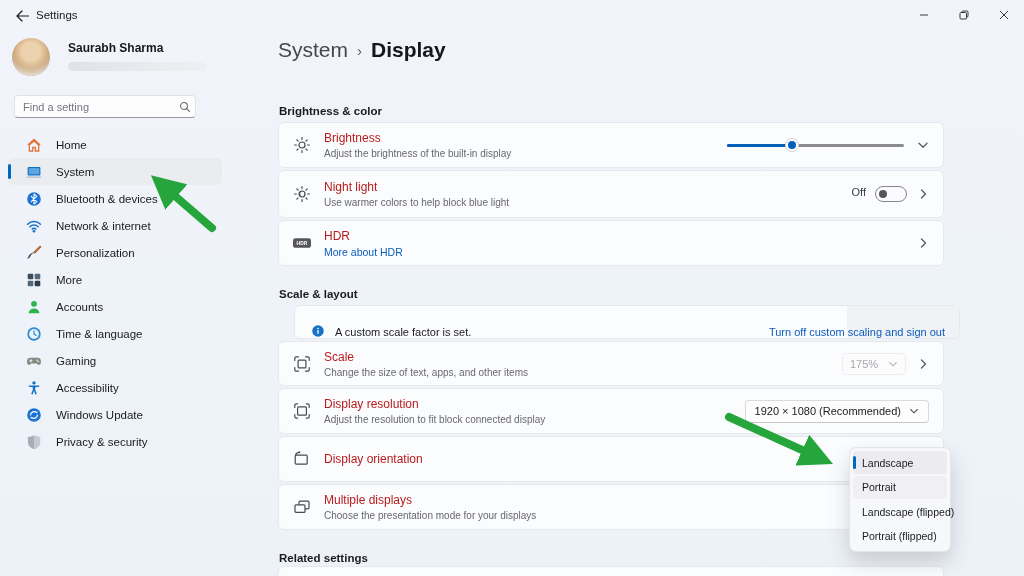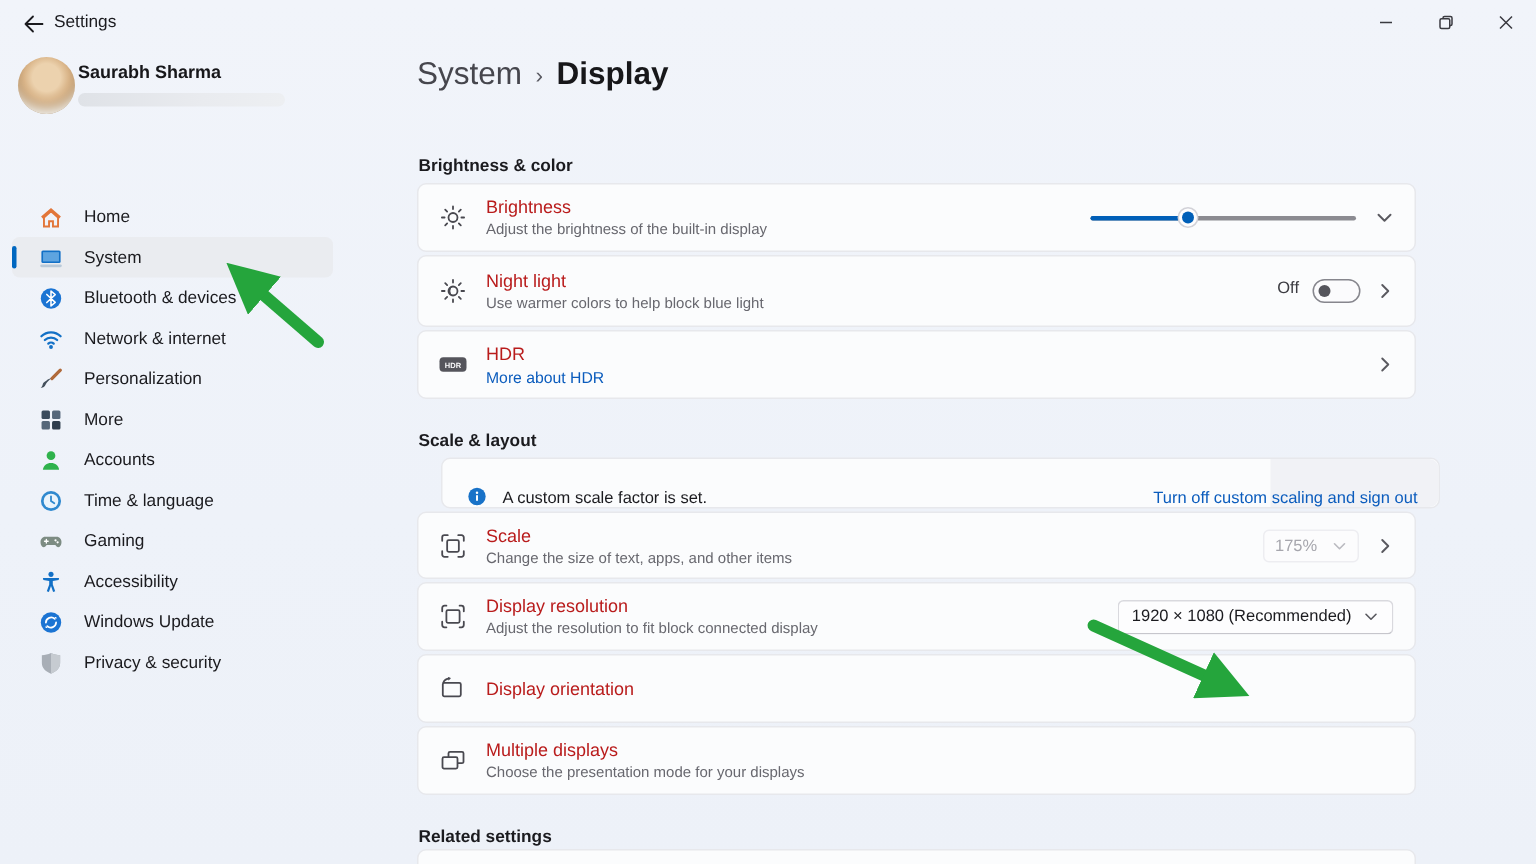--- a/index.html
+++ b/index.html
@@ -13,21 +13,21 @@
   .tb-title{position:absolute;left:36px;top:9px;font-size:11.5px;color:#1b1b1f;}
   .win-controls{position:absolute;right:0;top:0;height:30px;display:flex;}
   .win-btn{width:40px;height:30px;display:flex;align-items:center;justify-content:center;}
 
   
   .sidebar{position:absolute;left:0;top:30px;width:230px;height:546px;}
   .profile{position:absolute;left:12px;top:8px;display:flex;}
   .avatar{width:38px;height:38px;border-radius:50%;
           background:radial-gradient(circle at 50% 36%,#ecd2ae 0 30%,#d9b488 48%,#b08a5e 72%,#6e5138 100%);
           box-shadow:inset 0 -10px 8px -6px #f2f0ea;}
-  .profile-meta{margin-left:2px;padding-top:3px;}
+  .profile-meta{margin-left:18px;padding-top:3px;}
   .profile-name{font-size:12px;font-weight:700;color:#17171a;}
   .profile-shimmer{margin-top:7px;width:138px;height:9px;border-radius:5px;
           background:linear-gradient(90deg,#dfe2e7,#e9ebef 60%,#edeff2);}
   .searchbox{position:absolute;left:14px;top:65px;width:180px;height:21px;background:#fdfdfe;
           border:1px solid #e3e3e7;border-bottom-color:#9a9aa2;border-radius:4px;display:flex;align-items:center;}
   .searchbox input{border:0;outline:0;background:transparent;flex:1;font-size:11px;padding:0 0 0 8px;color:#1b1b1f;
           font-family:"Liberation Sans","DejaVu Sans",sans-serif;}
   .searchbox input::placeholder{color:#767680;}
   .search-ic{width:20px;display:flex;justify-content:center;}
 
@@ -132,20 +132,29 @@
 
   <div class="sidebar">
     <div class="profile">
       <div class="avatar"></div>
       <div class="profile-meta">
         <div class="profile-name">Saurabh Sharma</div>
         <div class="profile-shimmer"></div>
       </div>
     </div>
 
+    <div class="searchbox">
+      <input type="text" placeholder="Find a setting" style="">
+      <span class="search-ic">
+        <svg width="12" height="12" viewBox="0 0 13 13">
+          <circle cx="5.4" cy="5.4" r="3.7" fill="none" stroke="#5f5f66" stroke-width="1.1"></circle>
+          <path d="M8.2 8.2l3.1 3.1" stroke="#5f5f66" stroke-width="1.1" stroke-linecap="round"></path>
+        </svg>
+      </span>
+    </div>
 
     <div class="nav">
 
       <div class="nav-item">
         <svg class="nicon" viewBox="0 0 16 16">
           <path d="M8 1.6 14.6 7.4 13.5 8.6 8 3.8 2.5 8.6 1.4 7.4Z" fill="#e2763a"></path>
           <path d="M3.3 8V14h3.4v-3.5h2.6V14h3.4V8L8 3.9Z" fill="none" stroke="#e2763a" stroke-width="1.3"></path>
         </svg>
         <span class="nlabel">Home</span>
       </div>
@@ -423,20 +432,34 @@
         <span class="row-title">Multiple displays</span>
         <span class="row-sub">Choose the presentation mode for your displays</span>
       </span>
     </div>
 
     <div class="sec-label" style="top:522px">Related settings</div>
 
     <div class="card" style="top:536px;height:24px;border-radius:6px 6px 0 0"></div>
   </div>
 
+  <div class="popup">
+    <div class="popup-item selected">
+      <span>Landscape</span>
+    </div>
+    <div class="popup-item hover">
+      <span>Portrait</span>
+    </div>
+    <div class="popup-item">
+      <span>Landscape (flipped)</span>
+    </div>
+    <div class="popup-item">
+      <span>Portrait (flipped)</span>
+    </div>
+  </div>
 
   <svg class="annotations">
     <defs>
       <marker id="ah" markerWidth="4.2" markerHeight="4.2" refX="2.7" refY="2.1" orient="auto">
         <path d="M0 0 L4.2 2.1 L0 4.2 Z" fill="#25a53c"></path>
       </marker>
     </defs>
     <line x1="212" y1="228" x2="160" y2="183" stroke="#25a53c" stroke-width="8" stroke-linecap="round" marker-end="url(#ah)"></line>
     <line x1="729" y1="417" x2="822" y2="459" stroke="#25a53c" stroke-width="8" stroke-linecap="round" marker-end="url(#ah)"></line>
   </svg>

